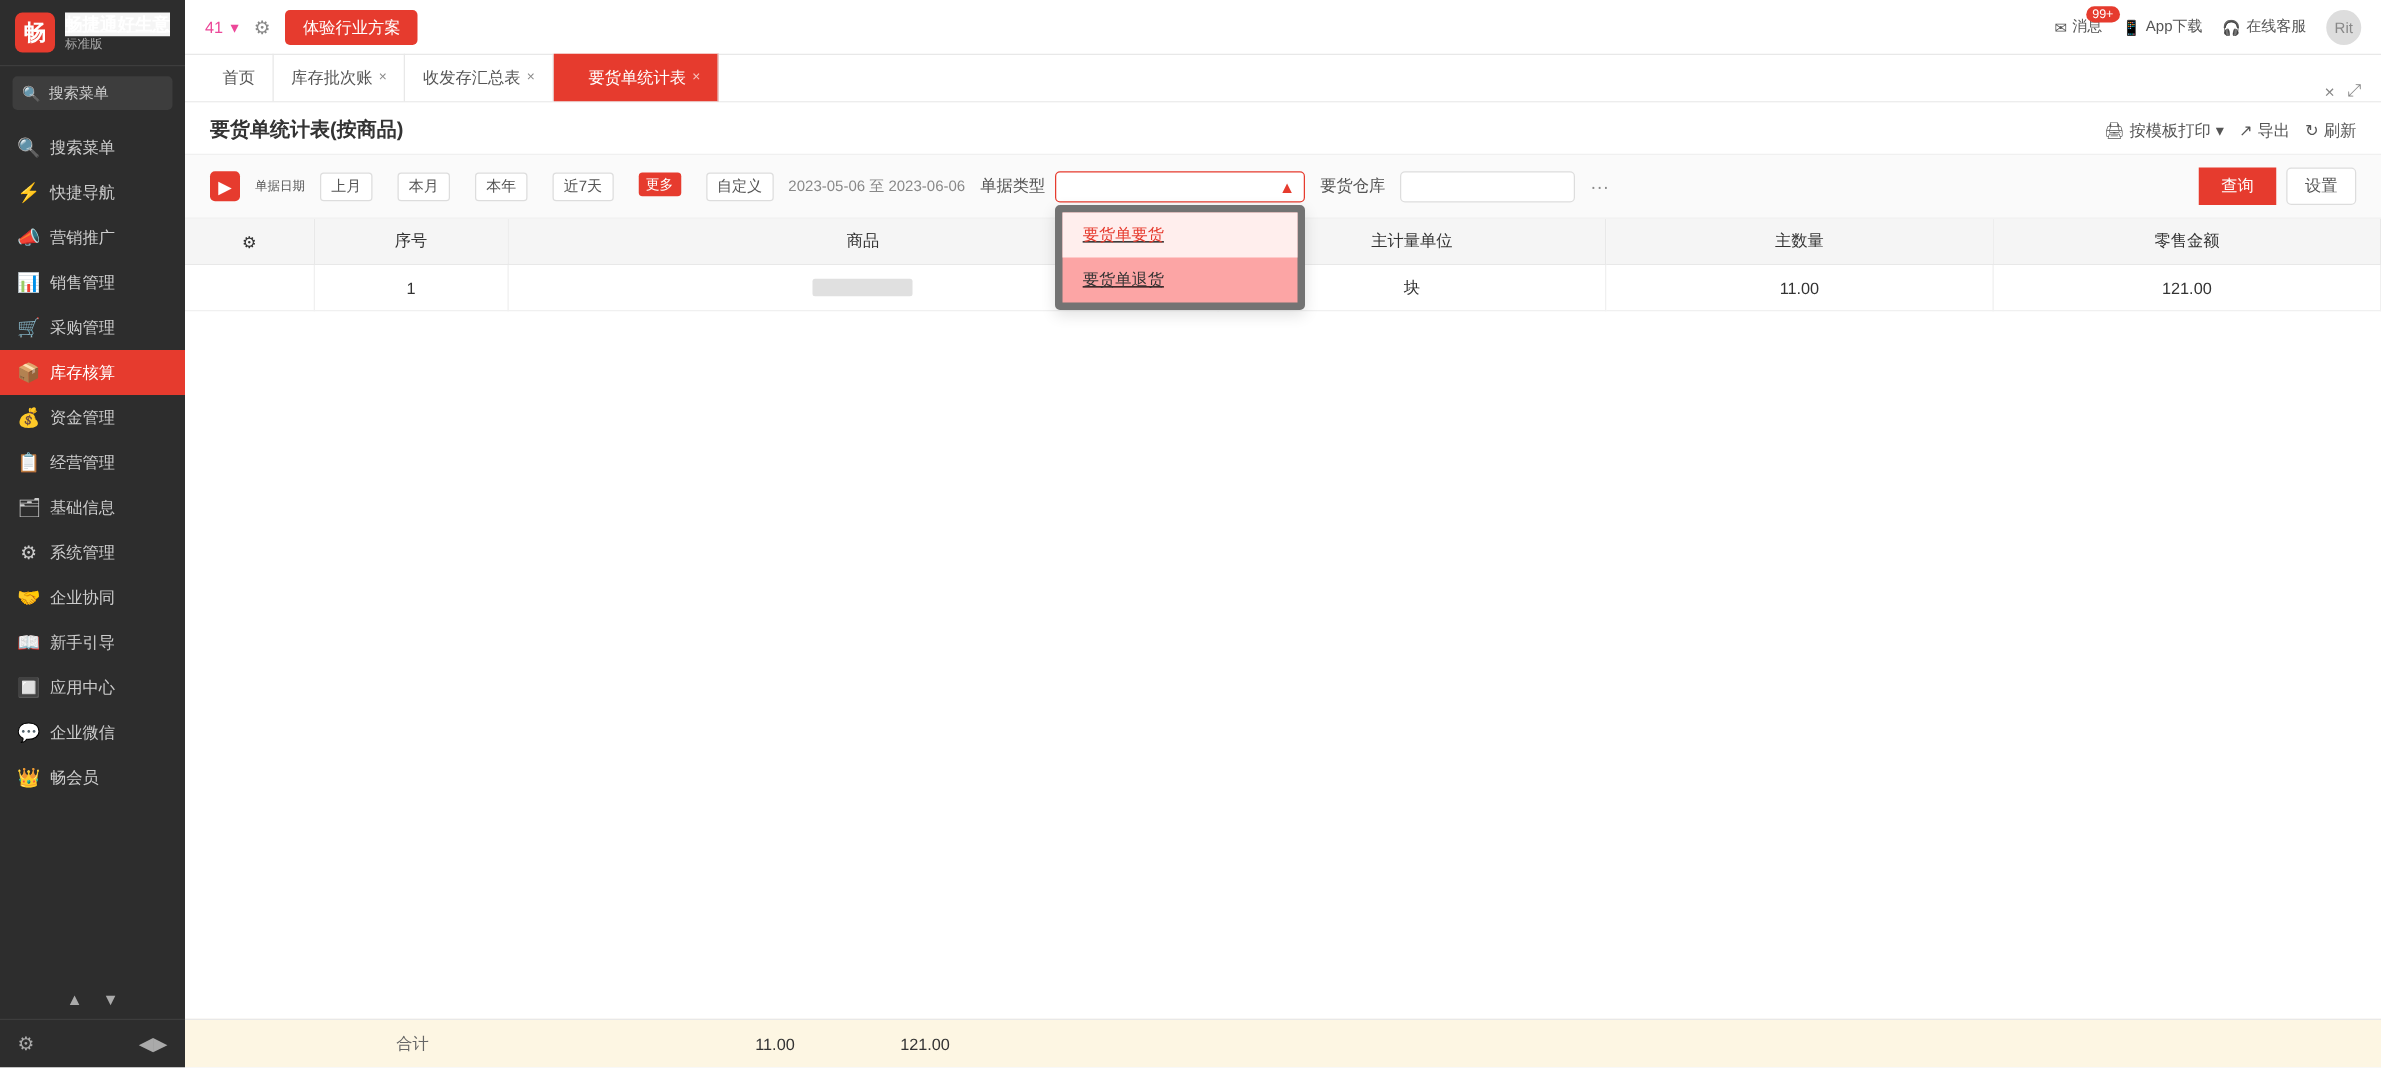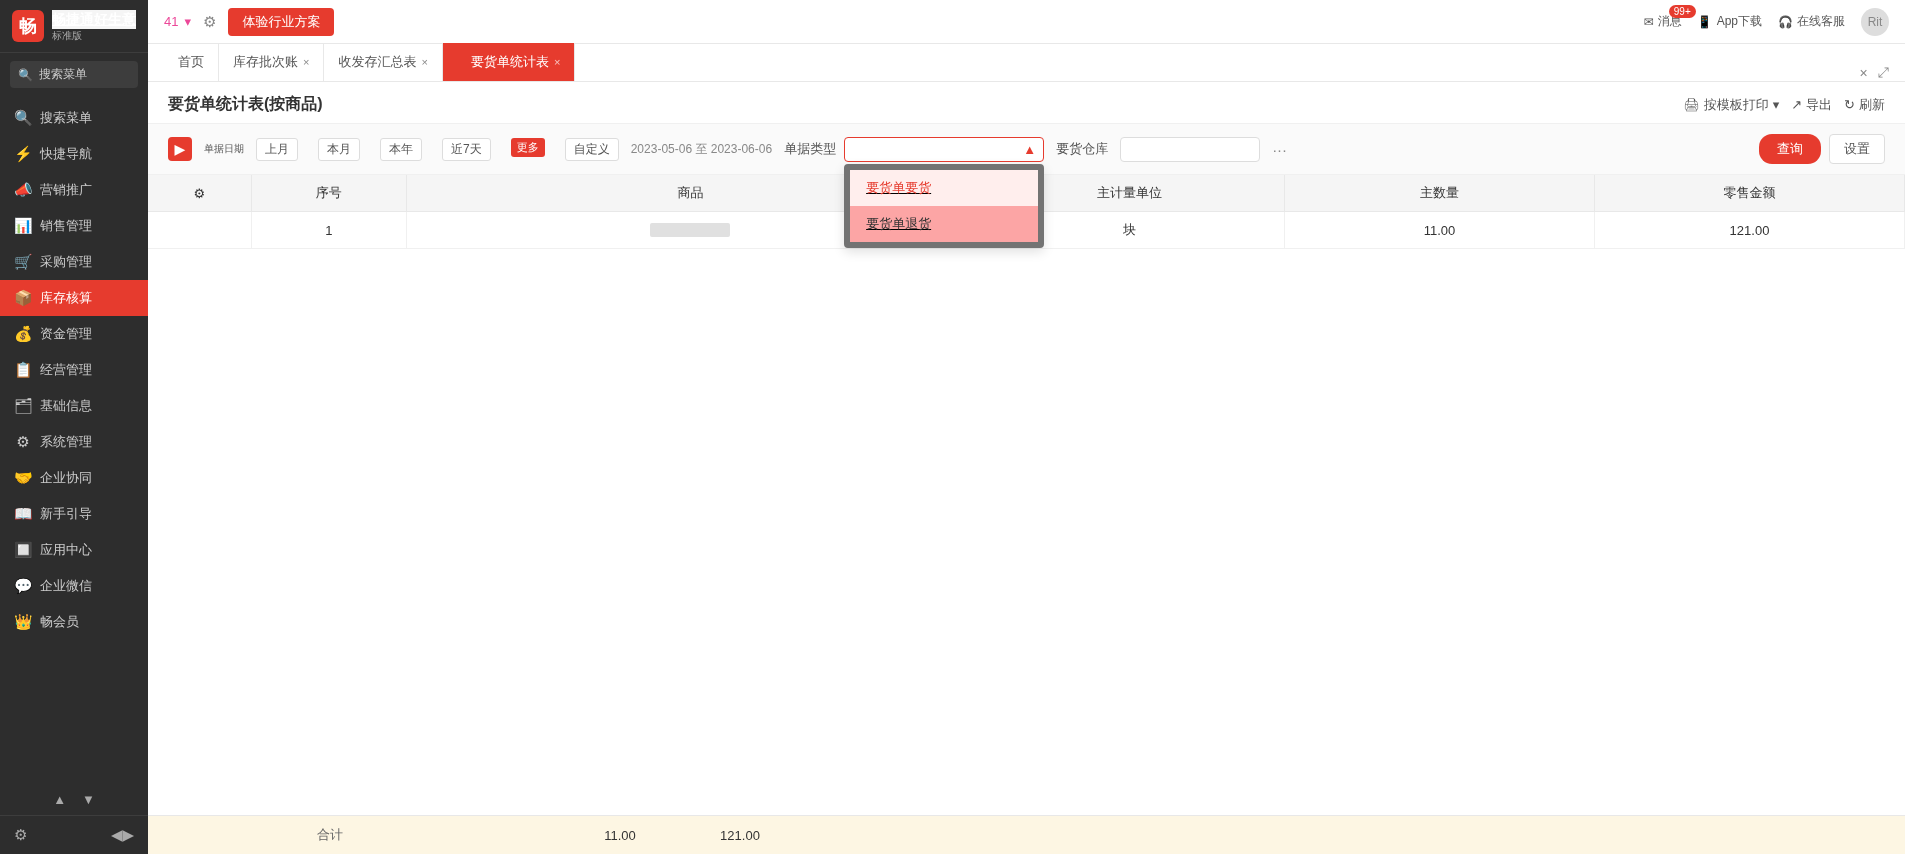--- a/index.html
+++ b/index.html
@@ -305,21 +305,21 @@
       width: 140px;
       outline: none;
     }
     .filter-more-btn { color: #888; cursor: pointer; font-size: 15px; }
     .filter-actions { margin-left: auto; display: flex; gap: 8px; }
     .btn-query {
       background: #e63b2e;
       color: white;
       border: none;
       padding: 5px 18px;
-      border-radius: 13px;
+      border-radius: 0;
       cursor: pointer;
       font-size: 13px;
     }
     .btn-setting {
       background: white;
       color: #555;
       border: 1px solid #ddd;
       padding: 5px 14px;
       border-radius: 4px;
       cursor: pointer;

